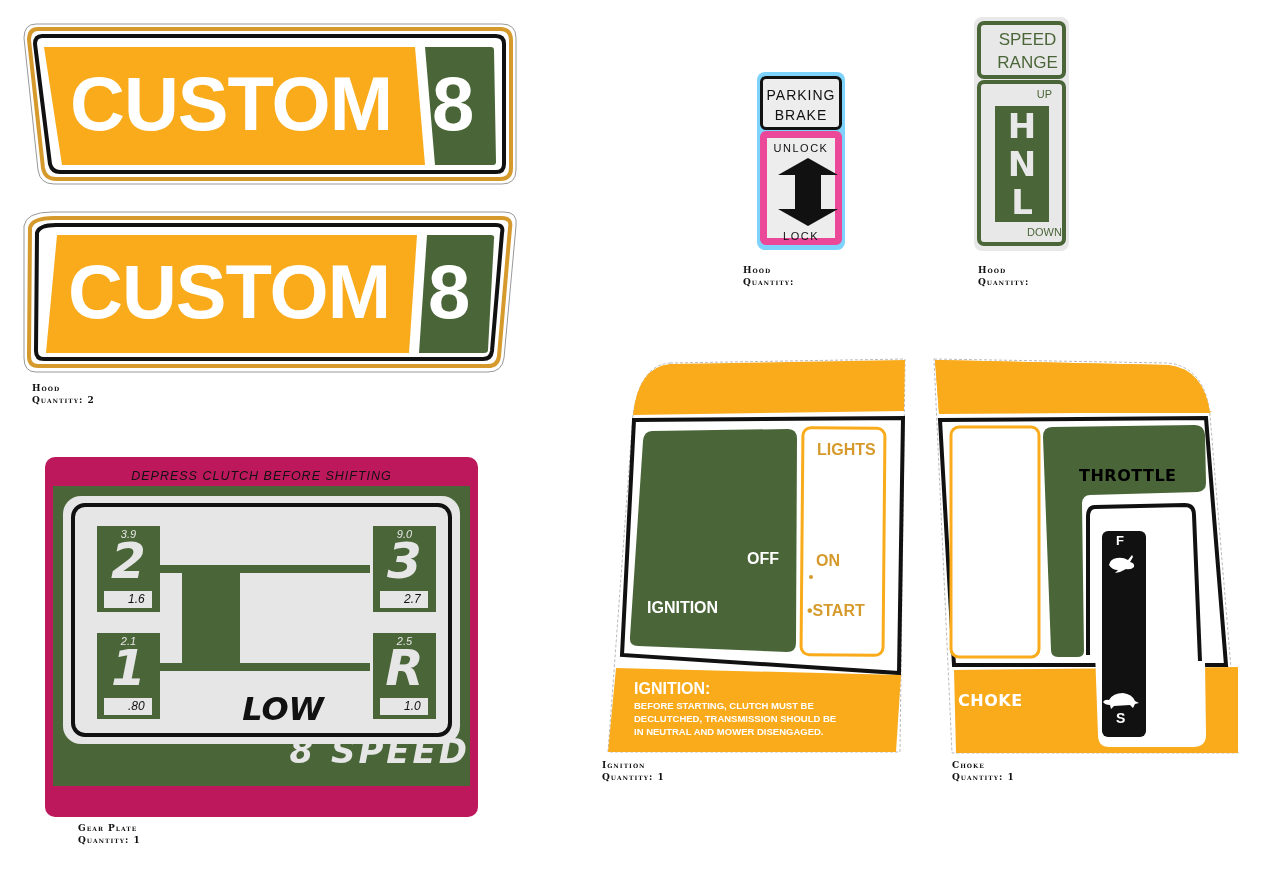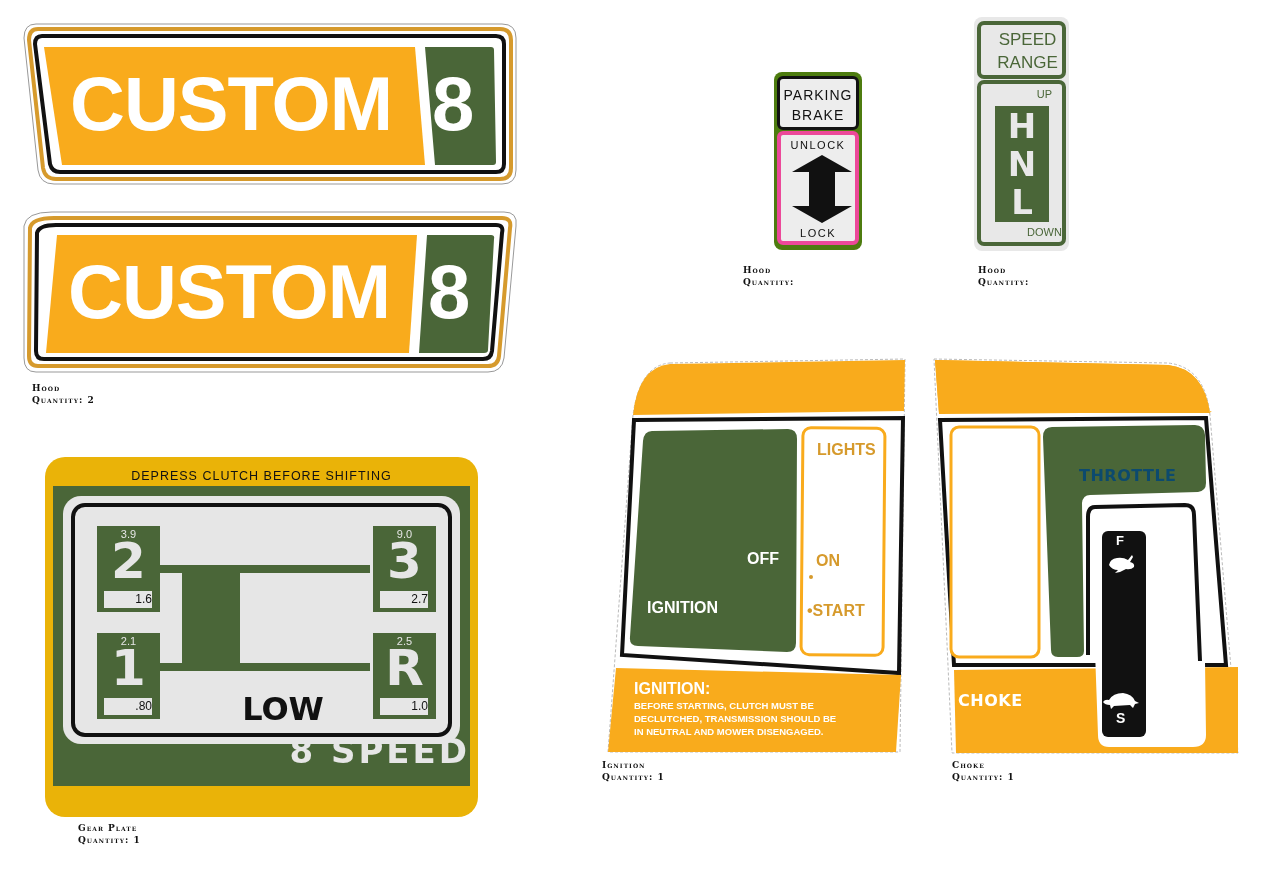--- a/index.html
+++ b/index.html
@@ -8,46 +8,46 @@
 
   .abs { position: absolute; }
   .caption { position: absolute; font-family: "DejaVu Serif", serif; font-weight: bold; font-size: 9px; letter-spacing: 1px; line-height: 12px; color: #111; font-variant: small-caps; }
 
   
   .c8 { position: absolute; width: 500px; height: 162px; }
   .c8 svg { position: absolute; left: 0; top: 0; }
   .c8-text { position: absolute; color: #fff; font-weight: bold; font-family: "Liberation Sans", sans-serif; }
 
   
-  .pb { position: absolute; left: 774px; top: 72px; width: 88px; height: 178px; background: #4d7c0f; border-radius: 8px; }
+  .pb { position: absolute; left: 757px; top: 72px; width: 88px; height: 178px; background: #7dd3fc; border-radius: 8px; }
   .pb-top { position: absolute; left: 3px; top: 4px; width: 82px; height: 54px; border: 3px solid #111; border-radius: 6px; background: #ededed; }
-  .pb-bot { position: absolute; left: 3px; top: 59px; width: 82px; height: 114px; border: 4px solid #ec4899; border-radius: 6px; background: #ededed; }
+  .pb-bot { position: absolute; left: 3px; top: 59px; width: 82px; height: 114px; border: 7px solid #ec4899; border-radius: 6px; background: #ededed; }
   .pb-line { position: absolute; left: 0; width: 100%; text-align: center; font-size: 14px; letter-spacing: 1px; color: #111; }
   .pb-small { position: absolute; left: 0; width: 100%; text-align: center; font-size: 11px; letter-spacing: 1.5px; color: #111; }
 
   
   .sr { position: absolute; left: 974px; top: 17px; width: 95px; height: 234px; background: #e8e8e8; border-radius: 8px; }
   .sr-top { position: absolute; left: 3px; top: 4px; width: 89px; height: 58px; border: 4px solid #4a6638; border-radius: 7px; background: #e8e8e8; }
   .sr-bot { position: absolute; left: 3px; top: 63px; width: 89px; height: 166px; border: 4px solid #4a6638; border-radius: 7px; background: #e8e8e8; }
   .sr-line { position: absolute; left: 0; width: 100%; text-align: center; font-size: 17px; color: #4a6638; padding-left: 12px; }
   .sr-small { position: absolute; left: 0; width: 100%; text-align: center; font-size: 11px; color: #4a6638; padding-left: 46px; }
   .sr-inner { position: absolute; left: 14px; top: 22px; width: 54px; height: 116px; background: #4a6638; }
   .sr-letter { position: absolute; left: 0; width: 100%; text-align: center; color: #e8e8e8; font-weight: bold; font-size: 34px; font-family: "DejaVu Sans", sans-serif; }
 
   
-  .gp { position: absolute; left: 45px; top: 457px; width: 433px; height: 360px; background: #eab308; border-radius: 20px; }
+  .gp { position: absolute; left: 45px; top: 457px; width: 433px; height: 360px; background: #be185d; border-radius: 10px; font-style: italic; }
   .gp-head { position: absolute; left: 0; top: 12px; width: 100%; text-align: center; font-size: 12.5px; letter-spacing: 1px; color: #111; }
   .gp-green { position: absolute; left: 8px; top: 29px; width: 417px; height: 300px; background: #4a6638; }
   .gp-light { position: absolute; left: 10px; top: 10px; width: 397px; height: 248px; background: #e6e6e6; border-radius: 18px; }
   .gp-black { position: absolute; left: 8px; top: 7px; width: 381px; height: 234px; border: 4px solid #111; border-radius: 14px; }
   .gp-title { position: absolute; left: 0; top: 245px; width: 100%; text-align: right; font-size: 34px; font-weight: bold; letter-spacing: 3px; color: #e6e6e6; font-family: "DejaVu Sans", sans-serif; }
   .gbox { position: absolute; width: 63px; height: 86px; background: #4a6638; }
   .gbox .top { position: absolute; left: 0; top: 2px; width: 100%; text-align: center; font-size: 11px; color: #e6e6e6; }
   .gbox .big { position: absolute; left: 0; top: 10px; width: 100%; text-align: center; font-size: 50px; font-weight: bold; color: #e6e6e6; font-family: "DejaVu Sans", sans-serif; line-height: 50px; }
-  .gbox .bot { position: absolute; left: 7px; bottom: 4px; width: 48px; height: 17px; background: #e6e6e6; text-align: right; font-size: 12px; line-height: 17px; color: #111; }
+  .gbox .bot { position: absolute; left: 7px; bottom: 4px; width: 48px; height: 17px; background: #e6e6e6; text-align: left; font-size: 12px; line-height: 17px; color: #111; padding-left: 24px; }
   .gp-high { position: absolute; left: 115px; top: 14px; width: 186px; height: 44px; background: #4a6638; text-align: center; font-size: 30px; font-weight: bold; color: #e6e6e6; line-height: 44px; font-family: "DejaVu Sans", sans-serif; }
   .gp-low { position: absolute; left: 115px; top: 180px; width: 186px; height: 44px; text-align: center; font-size: 32px; font-weight: bold; color: #111; line-height: 44px; font-family: "DejaVu Sans", sans-serif; }
 
   
   .panel { position: absolute; }
   .panel svg { position: absolute; left: 0; top: 0; }
   .lbl { position: absolute; font-weight: bold; white-space: nowrap; }
 </style>
 </head>
 <body>
@@ -210,21 +210,21 @@
     <rect x="21" y="72" width="88" height="230" rx="8" ry="8" fill="#fff" stroke="#f9ab1c" stroke-width="3"></rect>
 
     <path d="M122,72 L265,70 Q274,70 275,80 L276,128 Q276,136 268,137 L160,140 Q153,140 152,148 L154,296 Q154,302 147,302 L128,302 Q121,302 121,295 L113,82 Q113,72 122,72 Z" fill="#4a6638"></path>
 
     <path d="M161,147 L257,147 Q266,147 266,156 L268,306 L275,307 L276,380 Q276,392 263,392 L179,392 Q168,392 168,380 L160,156 Q160,147 161,147 Z" fill="#fff"></path>
     <path d="M165,152 L255,150 Q264,150 264,160 L270,306" fill="none" stroke="#111" stroke-width="4"></path>
     <path d="M165,152 Q158,152 158,162 L158,300" fill="none" stroke="#111" stroke-width="4"></path>
 
     <rect x="172" y="176" width="44" height="206" rx="6" ry="6" fill="#111"></rect>
   </svg>
-  <div class="lbl" style="left:149px; top:111px; color:#0c4a6e; font-size:16px; letter-spacing:0.5px; font-family:'DejaVu Sans',sans-serif;">THROTTLE</div>
+  <div class="lbl" style="left:149px; top:111px; color:#000000; font-size:16px; letter-spacing:0.5px; font-family:'DejaVu Sans',sans-serif;">THROTTLE</div>
   <div class="lbl" style="left:28px; top:336px; color:#fff; font-size:16px; letter-spacing:0.5px; font-family:'DejaVu Sans',sans-serif;">CHOKE</div>
   <div class="lbl" style="left:186px; top:178px; color:#fff; font-size:13px;">F</div>
   <svg class="abs" style="left:176px; top:196px;" width="30" height="24" viewBox="0 0 30 24">
     <path d="M3,14 Q4,8 11,7 Q17,6 22,9 L26,4 L27,6 L24,11 Q29,12 28,16 Q25,19 20,18 L14,21 L9,22 L12,19 Q6,19 3,14 Z" fill="#fff"></path>
   </svg>
   <svg class="abs" style="left:171px; top:336px;" width="40" height="20" viewBox="0 0 40 20">
     <path d="M2,11 Q4,8 8,9 Q12,2 22,2 Q31,3 34,10 L38,12 L34,13 L32,17 L29,14 L13,15 L10,18 L9,14 Q4,14 2,11 Z" fill="#fff"></path>
   </svg>
   <div class="lbl" style="left:186px; top:355px; color:#fff; font-size:14px;">S</div>
 </div>

